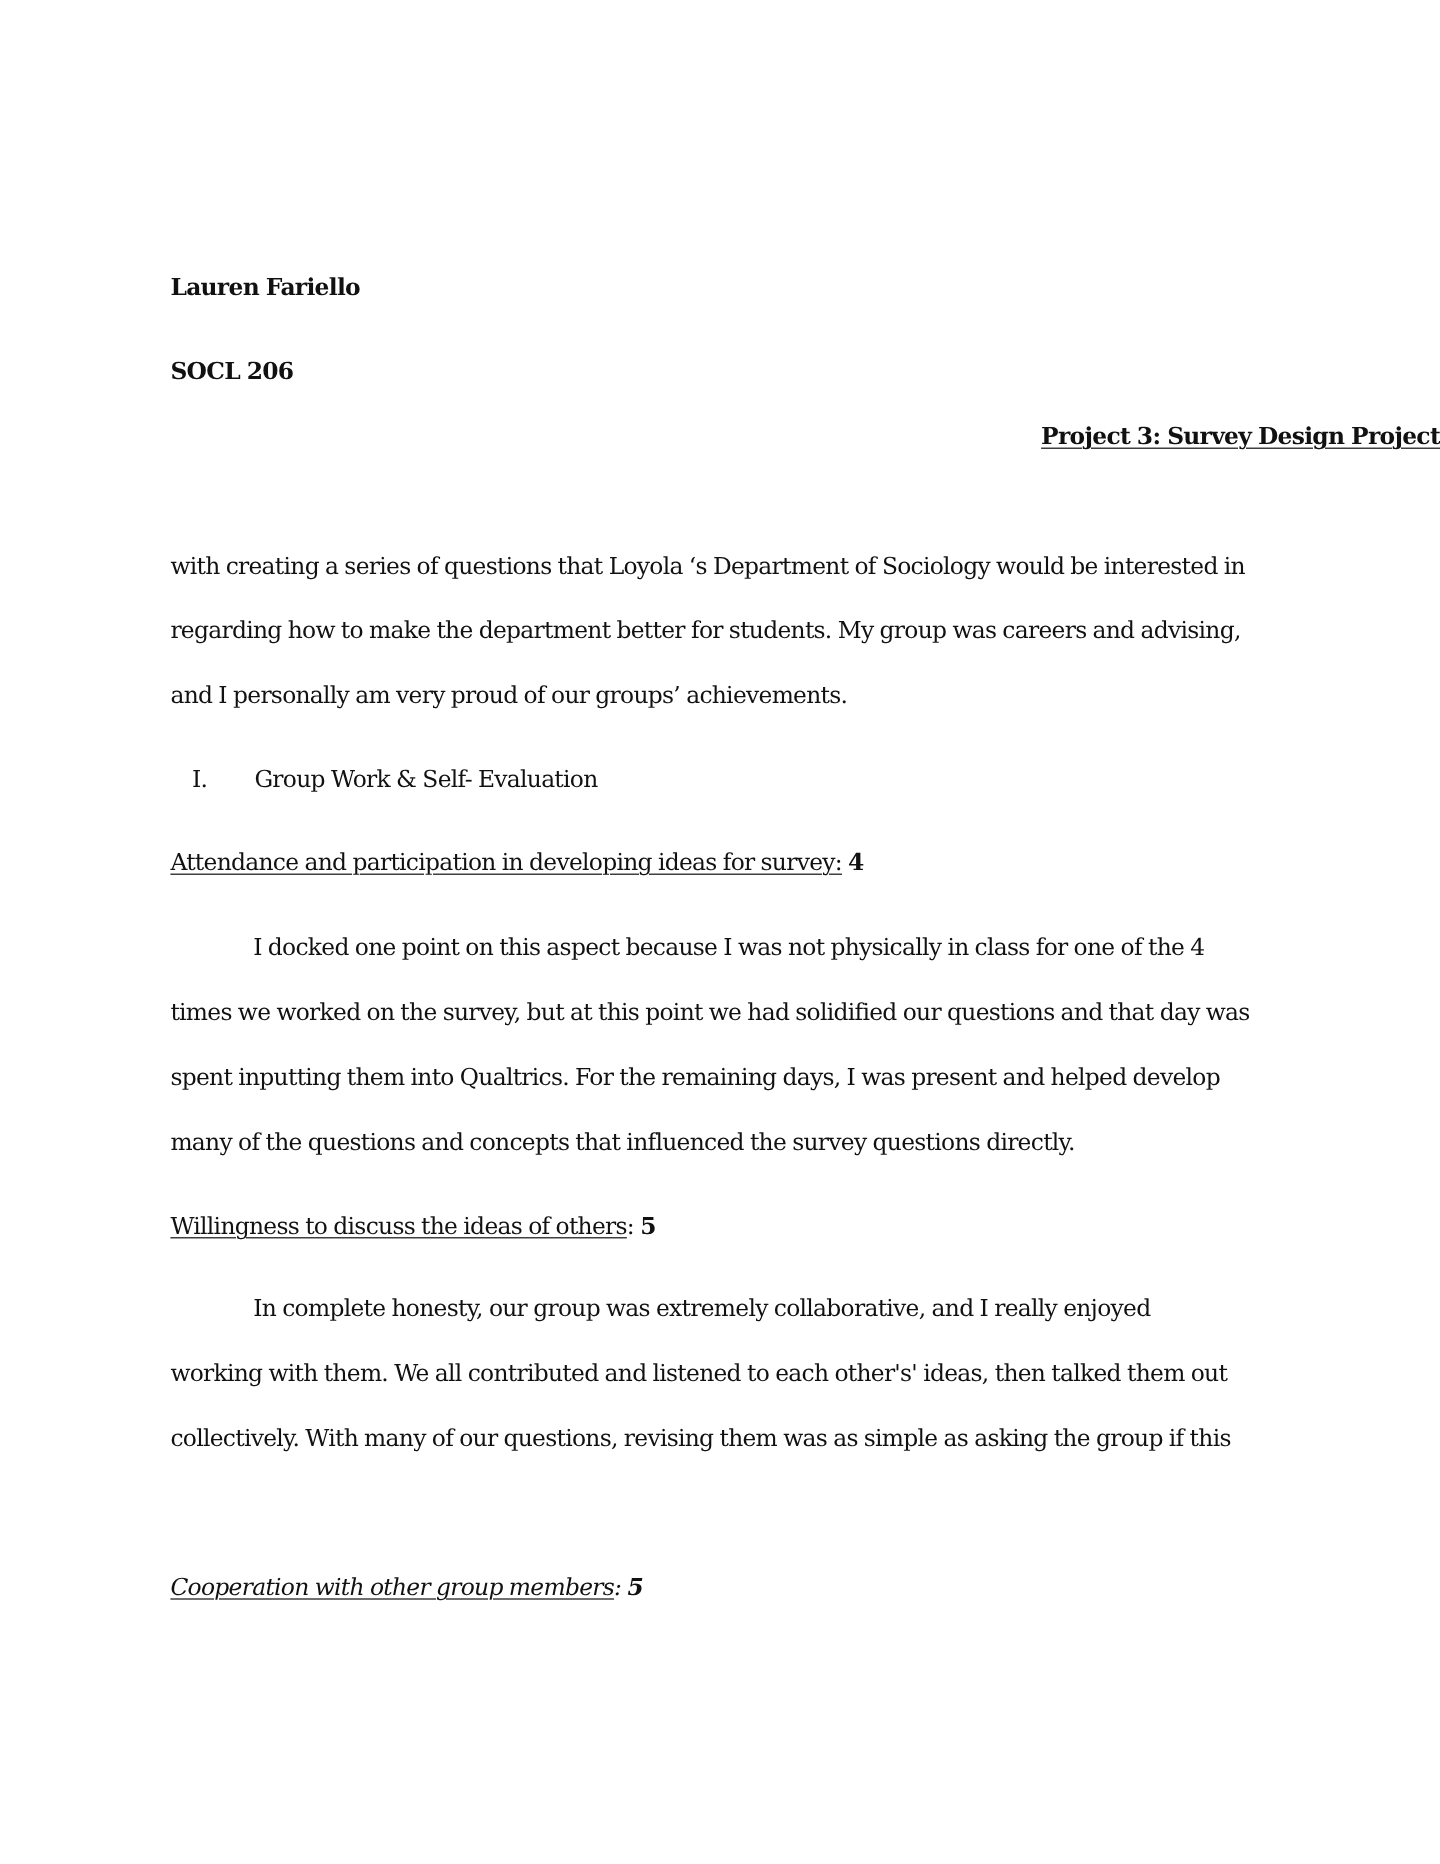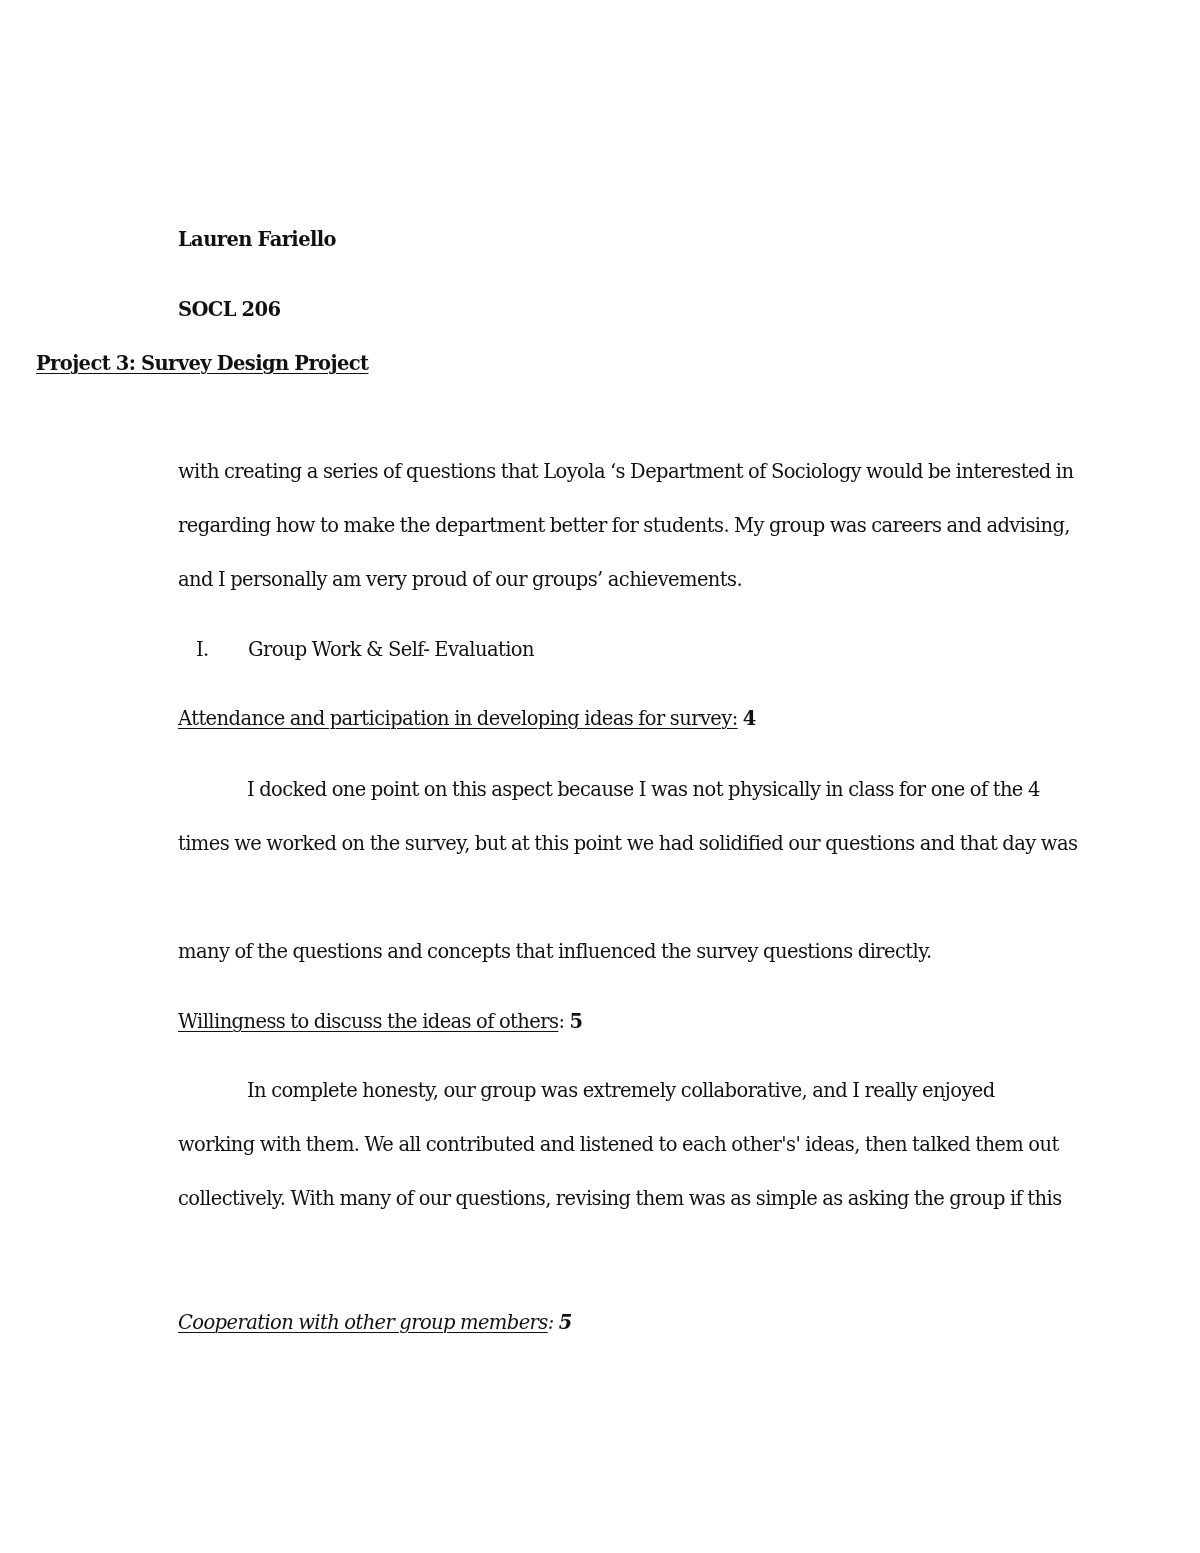--- a/index.html
+++ b/index.html
@@ -1,23 +1,23 @@
 <!DOCTYPE html>
 <html><head>
 <meta charset="utf-8">
 <style>
   html, body { margin: 0; padding: 0; background: #ffffff; }
   body { width: 1200px; height: 1553px; position: relative; overflow: hidden;
          font-family: "DejaVu Serif", "Liberation Serif", serif; color: #111; }
   .page { position: absolute; left: 0; top: 0; width: 1200px; height: 1553px; background: #fff; }
   .line { position: absolute; left: 142px; white-space: nowrap; font-size: 19.5px; line-height: 24px;
-          letter-spacing: -0.6px; word-spacing: -0.5px; margin-left: 36px; }
+          letter-spacing: -0.6px; word-spacing: -0.5px; }
   .bold { font-weight: bold; }
   .u { text-decoration: underline; text-underline-offset: 3px; text-decoration-thickness: 1px; }
-  .title { left: 0; width: 1200px; text-align: left; font-weight: bold; }
+  .title { left: 0; width: 1200px; text-align: right; font-weight: bold; }
   .indent { left: 211px; }
   .roman { left: 160px; }
   .roman-text { left: 212px; }
 </style>
 </head>
 <body>
 
 <div class="page">
 
   <div class="line bold" style="top:228px;">Lauren Fariello</div>
@@ -34,20 +34,21 @@
   <div class="line roman" style="top:638px;">I.</div>
   <div class="line roman-text" style="top:638px;">Group Work &amp; Self- Evaluation</div>
 
   <div class="line" style="top:707px;">
     <span class="u">Attendance and participation in developing ideas for survey:</span>
     <span class="bold">4</span>
   </div>
 
   <div class="line indent" style="top:778px;">I docked one point on this aspect because I was not physically in class for one of the 4</div>
   <div class="line" style="top:832px;text-align:right;">times we worked on the survey, but at this point we had solidified our questions and that day was</div>
+  <div class="line" style="top:886px;">spent inputting them into Qualtrics. For the remaining days, I was present and helped develop</div>
   <div class="line" style="top:940px;">many of the questions and concepts that influenced the survey questions directly.</div>
 
   <div class="line" style="top:1010px;">
     <span class="u">Willingness to discuss the ideas of others</span><span>:</span>
     <span class="bold">5</span>
   </div>
 
   <div class="line indent" style="top:1079px;">In complete honesty, our group was extremely collaborative, and I really enjoyed</div>
   <div class="line" style="top:1133px;">working with them. We all contributed and listened to each other's' ideas, then talked them out</div>
   <div class="line" style="top:1187px;">collectively. With many of our questions, revising them was as simple as asking the group if this</div>

